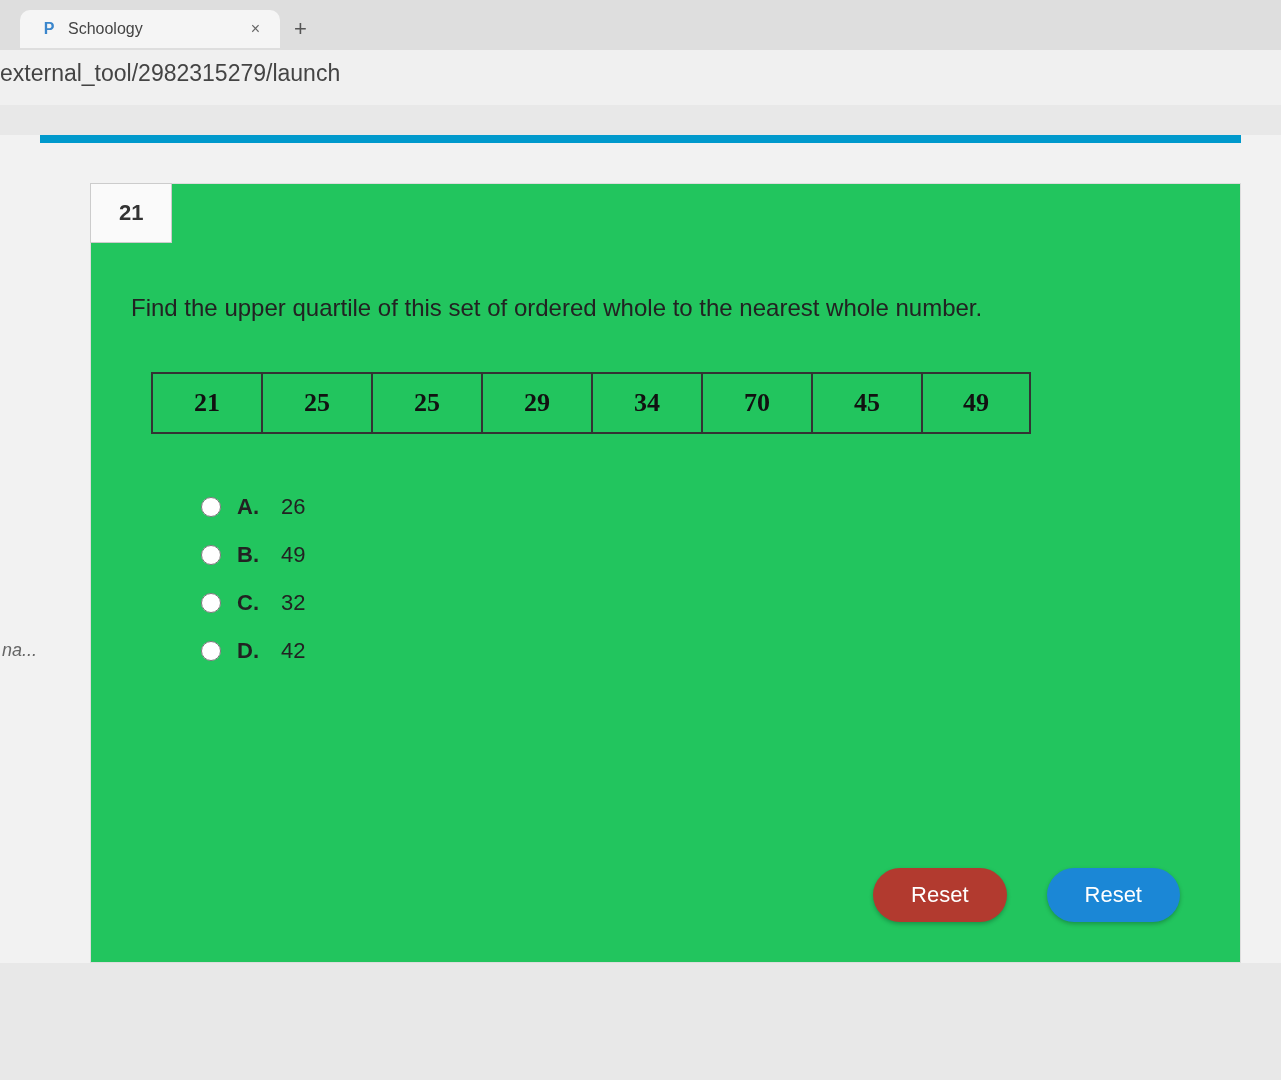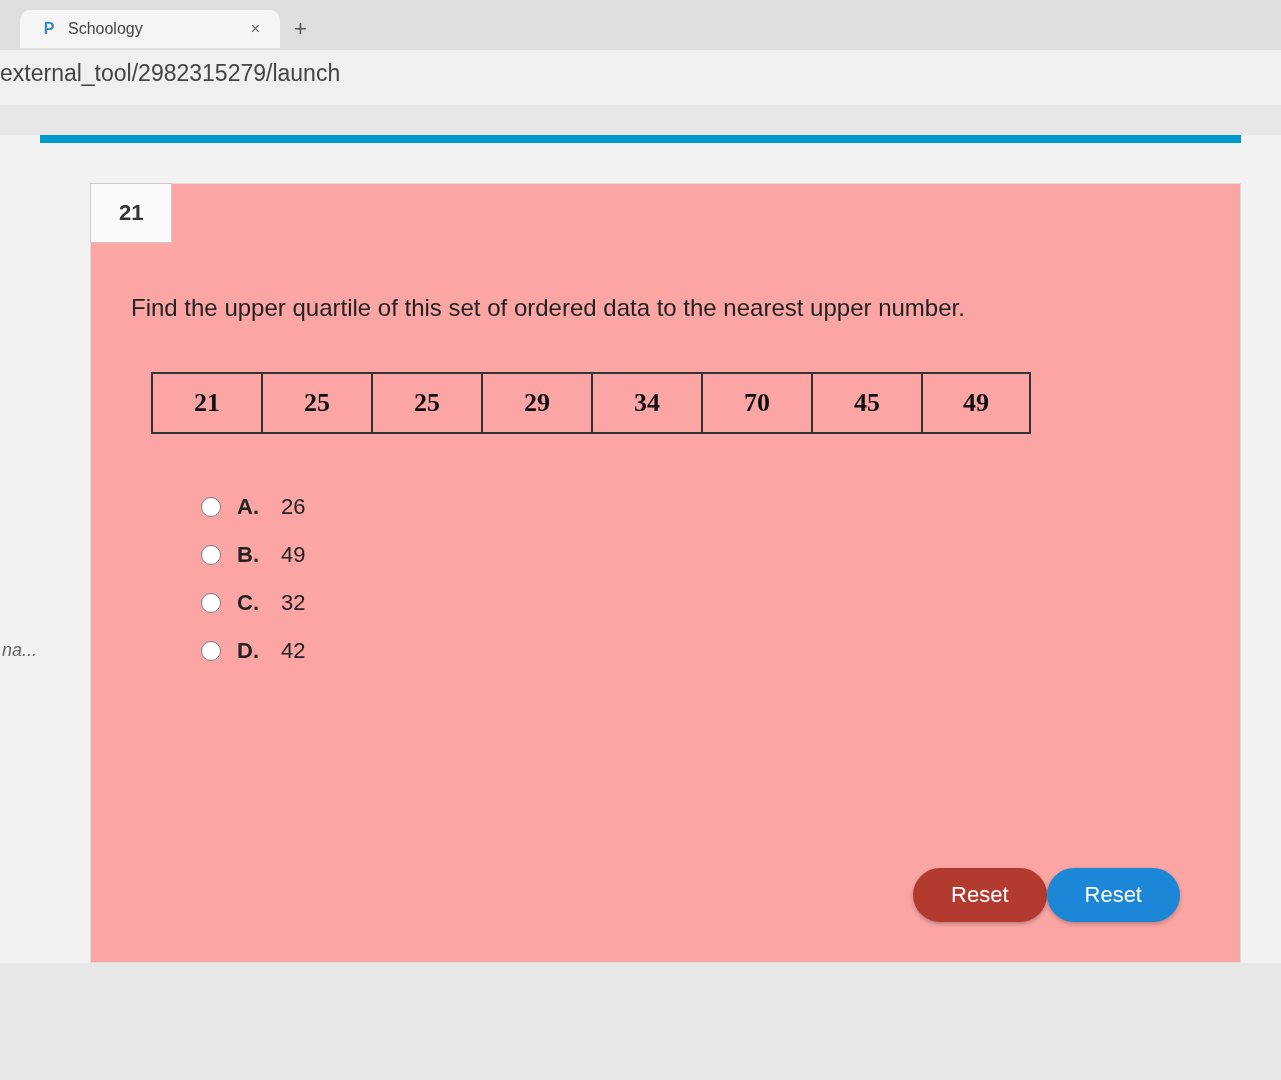--- a/index.html
+++ b/index.html
@@ -62,21 +62,21 @@
     background: #f2f2f2;
     padding: 0;
   }
   .accent-bar {
     height: 8px;
     background: #0099cc;
     margin: 30px 40px 0 40px;
   }
   .quiz-area {
     margin: 40px 40px 0 90px;
-    background: #fca5a5;
+    background: #22c55e;
     border: 1px solid #ddd;
     padding: 0;
     min-height: 780px;
     position: relative;
   }
   .qnum-tab {
     position: absolute;
     top: -1px; left: -1px;
     border: 1px solid #ccc;
     background: #fafafa;
@@ -126,20 +126,21 @@
     width: 20px; height: 20px;
     cursor: pointer;
   }
   .choice-letter { font-weight: bold; min-width: 28px; }
   .choice-value { }
   .button-row {
     position: absolute;
     bottom: 40px;
     right: 60px;
     display: flex;
+    gap: 40px;
   }
   .btn {
     border: none;
     border-radius: 28px;
     padding: 14px 38px;
     font-size: 22px;
     color: #fff;
     cursor: pointer;
     font-weight: 500;
     box-shadow: 0 2px 4px rgba(0,0,0,0.25);
@@ -172,21 +173,21 @@
 
 <div class="content-wrap">
   <div class="accent-bar"></div>
 
   <div class="side-fragment">na...</div>
 
   <div class="quiz-area">
     <div class="qnum-tab">21</div>
 
     <div class="question-body">
-      <div class="question-text">Find the upper quartile of this set of ordered data to the nearest upper number.</div>
+      <div class="question-text">Find the upper quartile of this set of ordered whole to the nearest whole number.</div>
 
       <div class="data-table">
         <div class="data-cell">21</div>
         <div class="data-cell">25</div>
         <div class="data-cell">25</div>
         <div class="data-cell">29</div>
         <div class="data-cell">34</div>
         <div class="data-cell">70</div>
         <div class="data-cell">45</div>
         <div class="data-cell">49</div>

